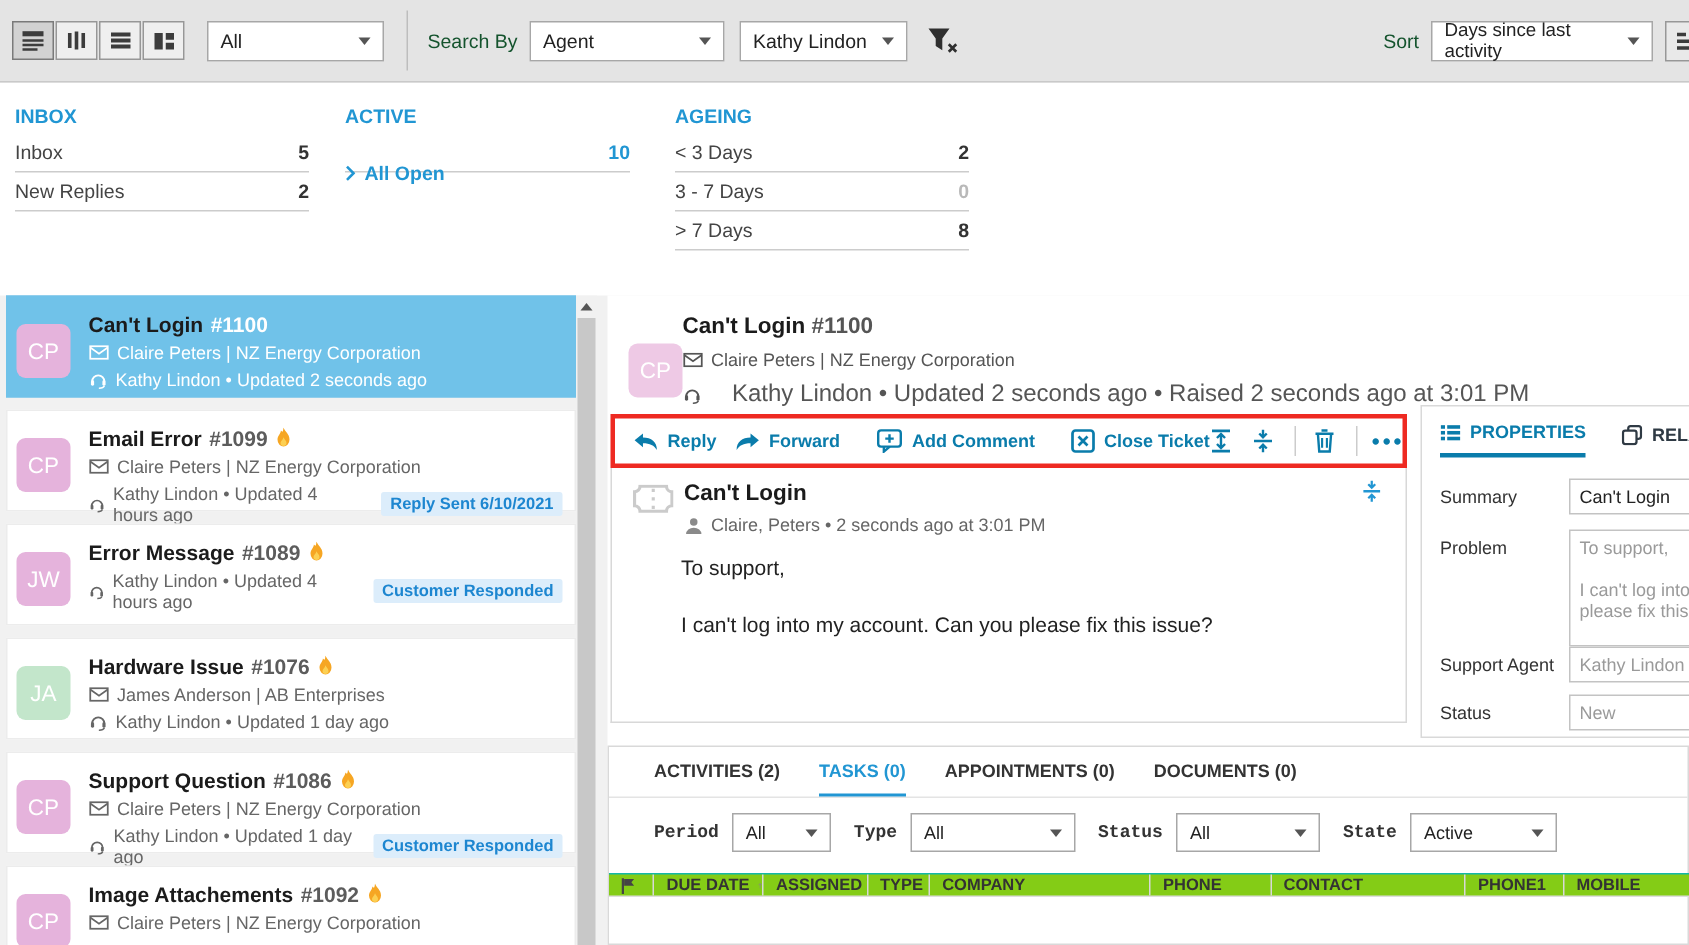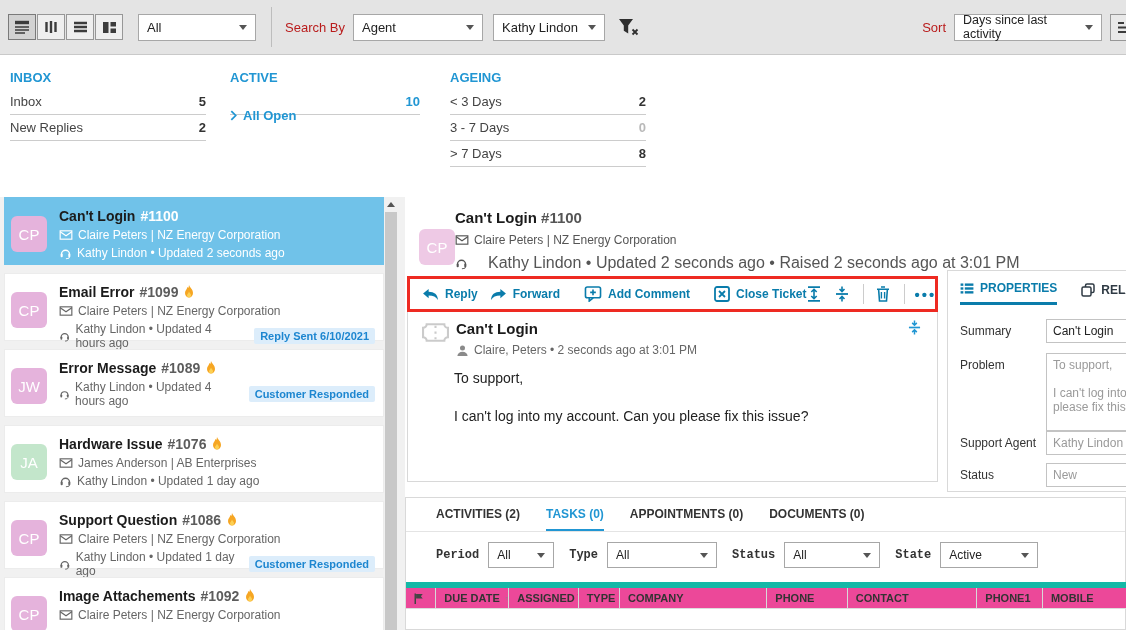--- a/index.html
+++ b/index.html
@@ -13,21 +13,21 @@
     display:flex; align-items:center; }
   .viewgroup { display:flex; margin-left:8px; }
   .viewbtn { width:28px; height:26px; background:#efefef; border:1px solid #979797;
     display:flex; align-items:center; justify-content:center; margin-right:1px; color:#3c3c3c; }
   .viewbtn.sel { background:#d2d2d2; border-color:#7a7a7a; }
   .sel-box { height:27px; background:#fff; border:1px solid #a7a7a7; display:flex;
     align-items:center; justify-content:space-between; padding:0 8px; font-size:13px; color:#222; }
   .caret { width:0; height:0; border-left:4px solid transparent; border-right:4px solid transparent;
     border-top:5px solid #555; margin-left:8px; }
   .vdiv { width:1px; height:40px; background:#bdbdbd; margin:0 13px 0 15px; }
-  .tb-label { font-size:13px; color:#b91c1c; margin-right:8px; }
+  .tb-label { font-size:13px; color:#14532d; margin-right:8px; }
   .funnel { margin-left:13px; }
   .spacer { flex:1; }
   .sortbtn { width:28px; height:27px; background:#e9e9e9; border:1px solid #979797;
     margin-left:8px; margin-right:-12px; display:flex; align-items:center; justify-content:center; }
 
   
   .stats { position:absolute; left:0; top:56px; width:1126px; height:141px; background:#fff; }
   .statcol { position:absolute; top:14px; }
   .statcol .stitle { font-size:13px; font-weight:bold; color:#2196d3; margin-bottom:4px; }
   .srow { height:26px; border-bottom:1px solid #ccc; display:flex; align-items:center;
@@ -108,22 +108,22 @@
   .pre { white-space:pre-line; height:78px; overflow:hidden; }
 
   
   .acts { position:absolute; left:0; top:300px; width:721px; height:133px;
     background:#fff; border:1px solid #d9d9d9; }
   .atabs { display:flex; gap:26px; padding:9px 0 0 30px; border-bottom:1px solid #e4e4e4; }
   .atab { font-size:12px; font-weight:bold; color:#333; padding-bottom:8px; cursor:pointer; }
   .atab.on { color:#2196d3; border-bottom:2px solid #2196d3; }
   .afilters { display:flex; align-items:center; gap:9px; padding:8px 0 0 30px; height:38px; }
   .aflabel { font-size:12px; font-weight:bold; color:#333;font-family:Liberation Mono, monospace; }
-  .ahead { position:absolute; left:0; top:84px; width:721px; height:27px; background:#ec4899;
-    border-top:6px solid #14b8a6; border-bottom:1px solid #ddd; display:flex; }
+  .ahead { position:absolute; left:0; top:84px; width:721px; height:16px; background:#84cc16;
+    border-top:1px solid #14b8a6; border-bottom:1px solid #ddd; display:flex; }
   .hcell { border-right:1px solid #d8d8d8; display:flex; align-items:center; gap:5px;
     padding-left:8px; font-size:11px; font-weight:bold; color:#333; white-space:nowrap; overflow:hidden; }
 </style>
 </head>
 <body>
 
 <div class="topbar">
   <div class="viewgroup">
     <div class="viewbtn sel">
       <svg width="16" height="14" viewBox="0 0 16 14">

